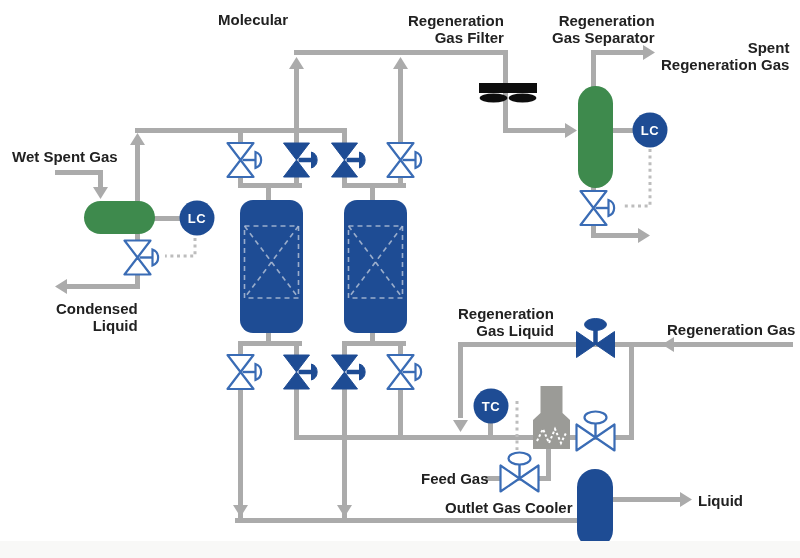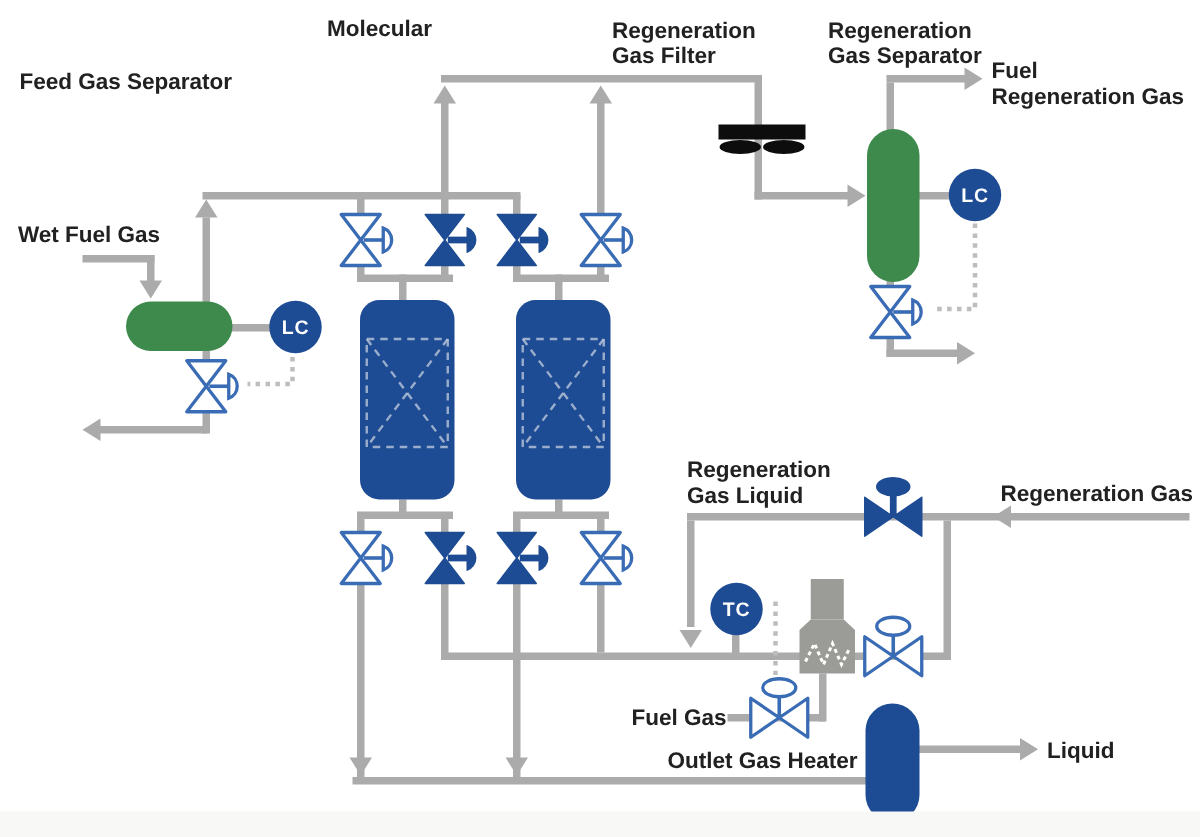--- a/index.html
+++ b/index.html
@@ -1,20 +1,20 @@
 <!DOCTYPE html>
 <html><head>
 <meta charset="utf-8">
 <style>
   html,body{margin:0;padding:0;background:#fff;}
   .stage{position:relative;width:800px;height:558px;background:#ffffff;overflow:hidden;
          font-family:"Liberation Sans",sans-serif;}
   .diagram-svg{position:absolute;left:0;top:0;}
   .lbl{position:absolute;font-weight:700;font-size:15px;line-height:1.14;color:#212121;
-       white-space:nowrap;letter-spacing:0;}
+       white-space:nowrap;letter-spacing:0;text-align:right;}
   .bottom-band{position:absolute;left:0;top:541px;width:800px;height:17px;background:#f8f8f7;}
 </style>
 </head>
 <body>
 
 <div class="stage">
 
   <svg id="diagram" class="diagram-svg" width="800" height="558" viewBox="0 0 800 558">
       <g fill="#ababab">
         <rect x="55" y="170" width="48" height="5"></rect>
@@ -186,26 +186,26 @@
       <g>
         <circle cx="650" cy="130" r="17.5" fill="#1e4c94"></circle>
         <text x="650" y="130" text-anchor="middle" dy="0.38em" fill="#ffffff" font-size="13" font-weight="bold" font-family="&quot;Liberation Sans&quot;, sans-serif" letter-spacing="0.5">LC</text>
       </g>
       <g>
         <circle cx="491" cy="406" r="17.5" fill="#1e4c94"></circle>
         <text x="491" y="406" text-anchor="middle" dy="0.38em" fill="#ffffff" font-size="13" font-weight="bold" font-family="&quot;Liberation Sans&quot;, sans-serif" letter-spacing="0.5">TC</text>
       </g>
     </svg>
 
-  <div class="lbl" style="left:13px;top:46px"><span>Feed Gas Separator</span></div>
   <div class="lbl" style="left:218px;top:11px"><span>Molecular</span><br></div>
   <div class="lbl" style="left:408px;top:12px"><span>Regeneration</span><br><span>Gas Filter</span></div>
   <div class="lbl" style="left:552px;top:12px"><span>Regeneration</span><br><span>Gas Separator</span></div>
-  <div class="lbl" style="left:661px;top:39px"><span>Fuel</span><br><span>Regeneration Gas</span></div>
-  <div class="lbl" style="left:12px;top:148px"><span>Wet Fuel Gas</span></div>
+  <div class="lbl" style="left:661px;top:39px"><span>Spent</span><br><span>Regeneration Gas</span></div>
+  <div class="lbl" style="left:12px;top:148px"><span>Wet Spent Gas</span></div>
+  <div class="lbl" style="left:56px;top:300px"><span>Condensed</span><br><span>Liquid</span></div>
   <div class="lbl" style="left:458px;top:305px"><span>Regeneration</span><br><span>Gas Liquid</span></div>
   <div class="lbl" style="left:667px;top:321px"><span>Regeneration Gas</span></div>
-  <div class="lbl" style="left:421px;top:470px"><span>Fuel Gas</span></div>
-  <div class="lbl" style="left:445px;top:499px"><span>Outlet Gas Heater</span></div>
+  <div class="lbl" style="left:421px;top:470px"><span>Feed Gas</span></div>
+  <div class="lbl" style="left:445px;top:499px"><span>Outlet Gas Cooler</span></div>
   <div class="lbl" style="left:698px;top:492px"><span>Liquid</span></div>
 
   <div class="bottom-band"></div>
 </div>
 
 </body></html>

